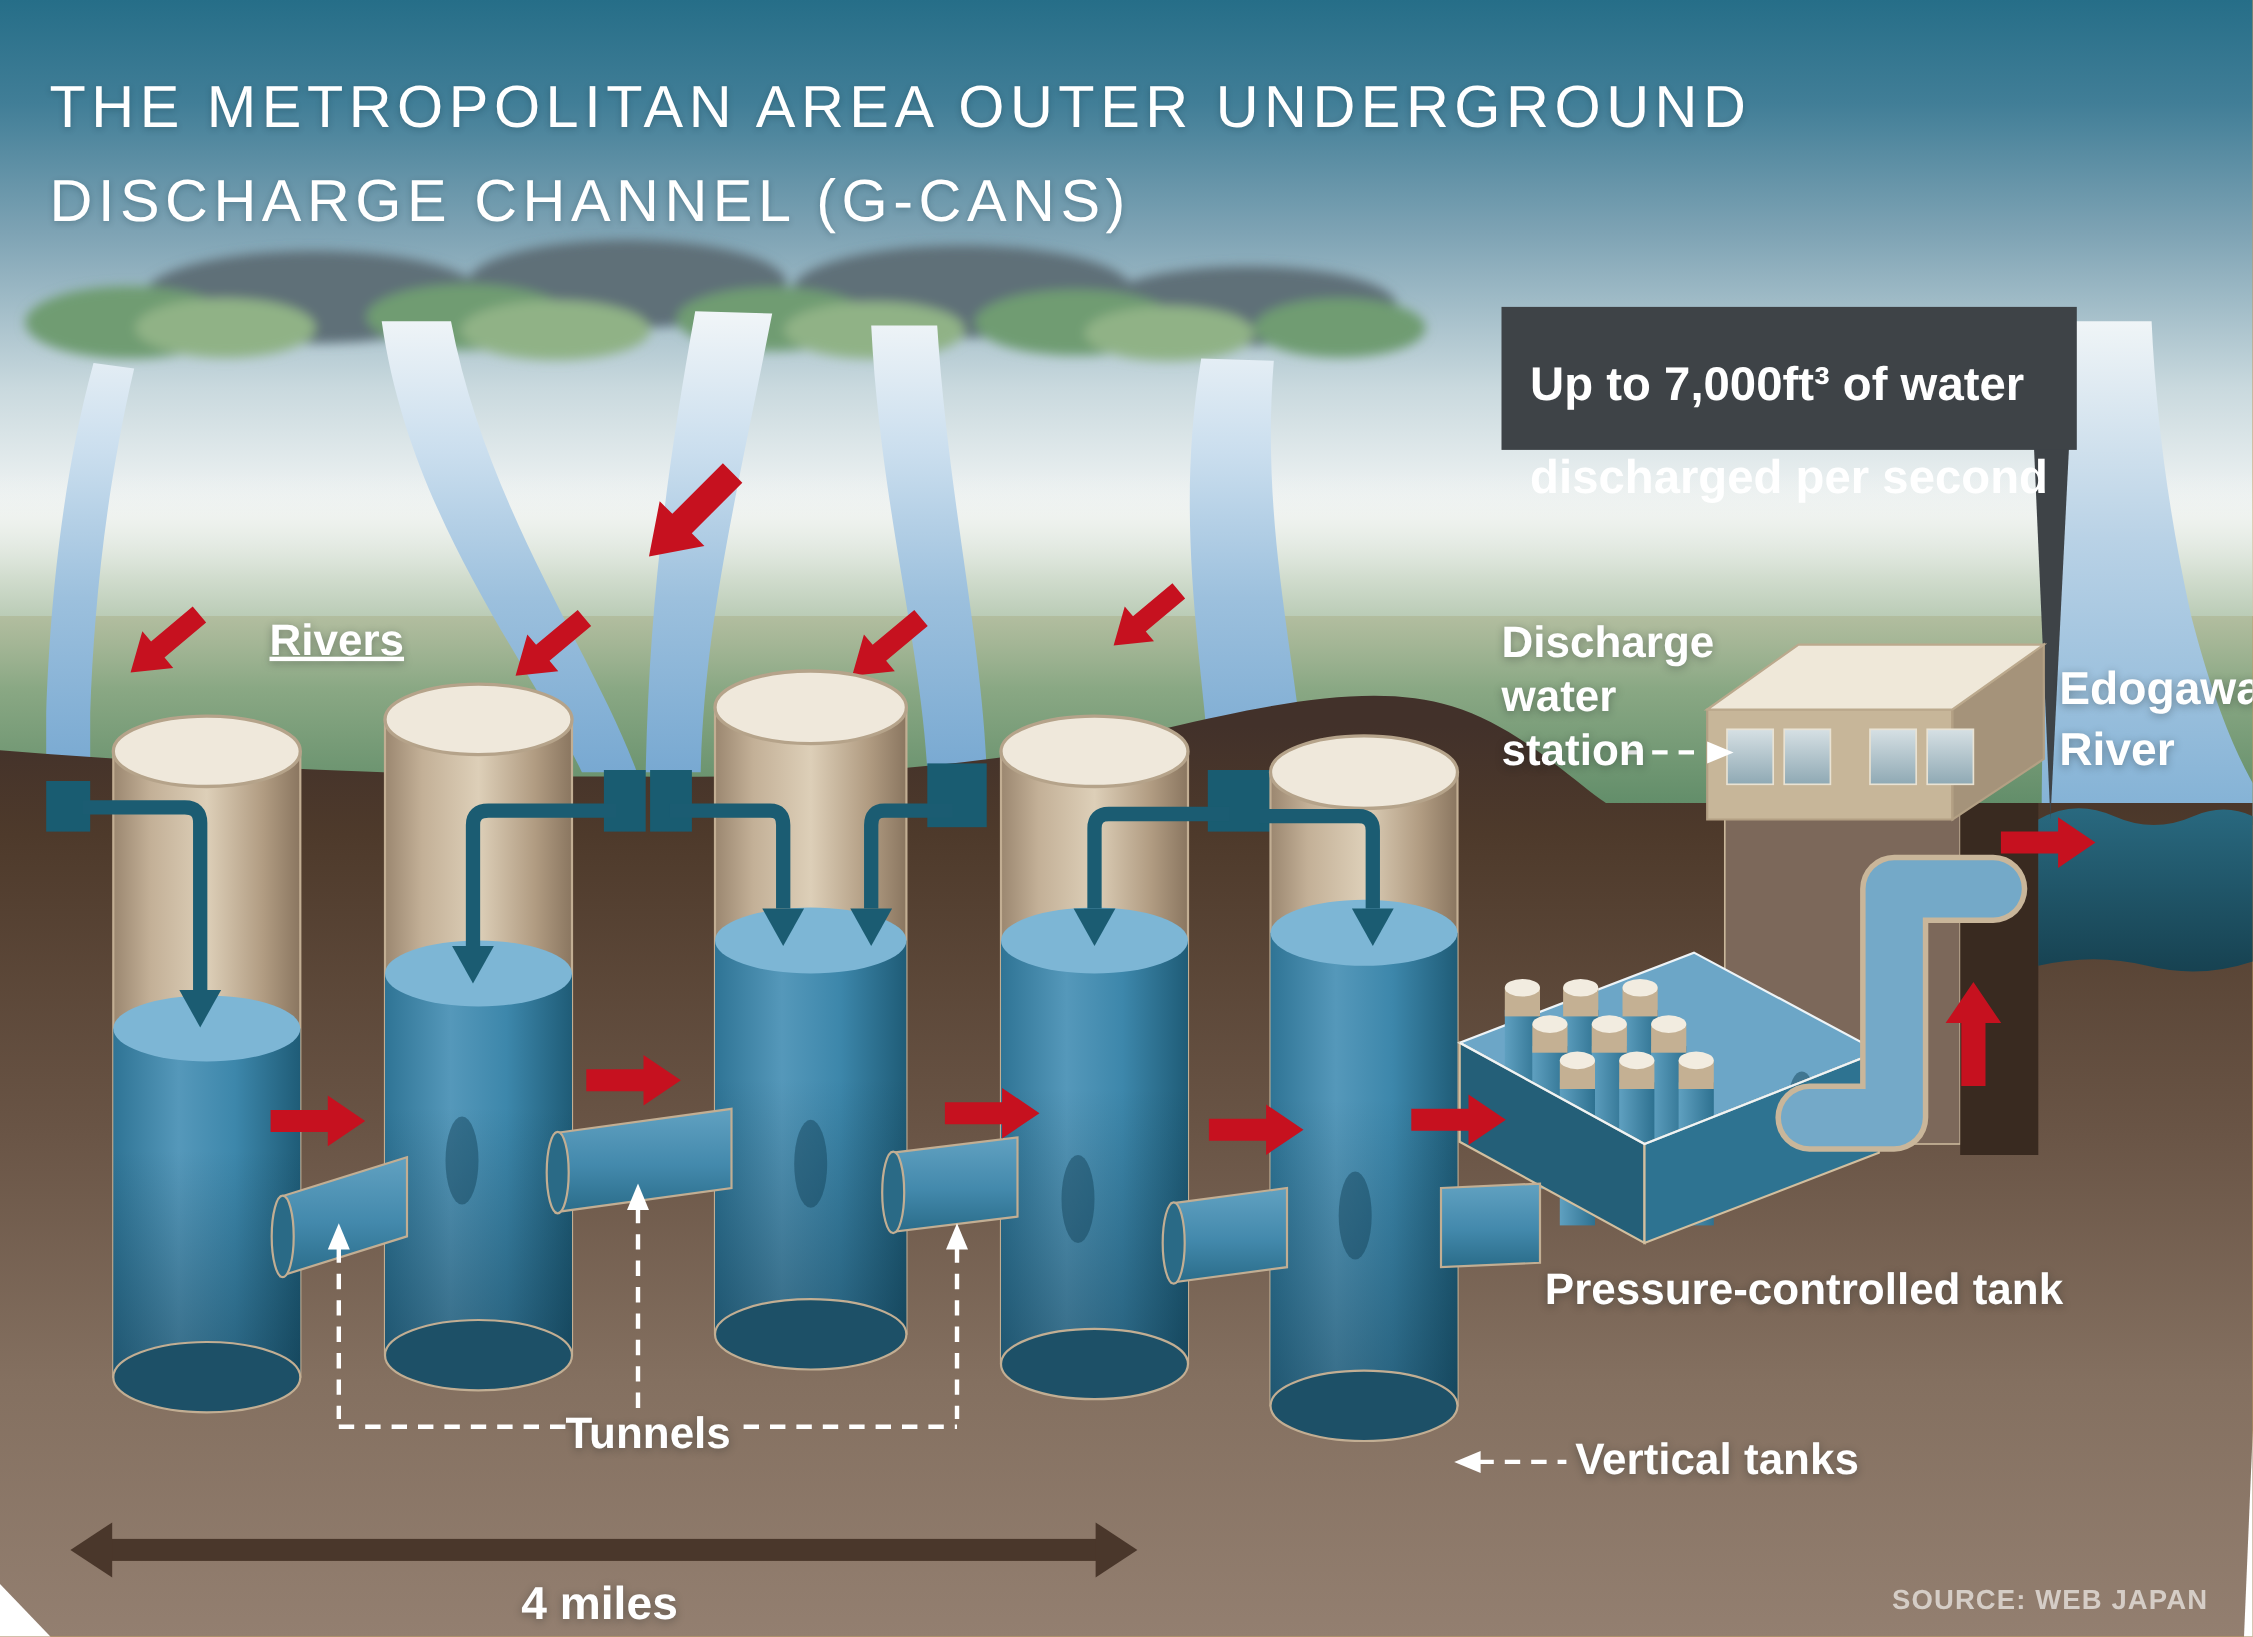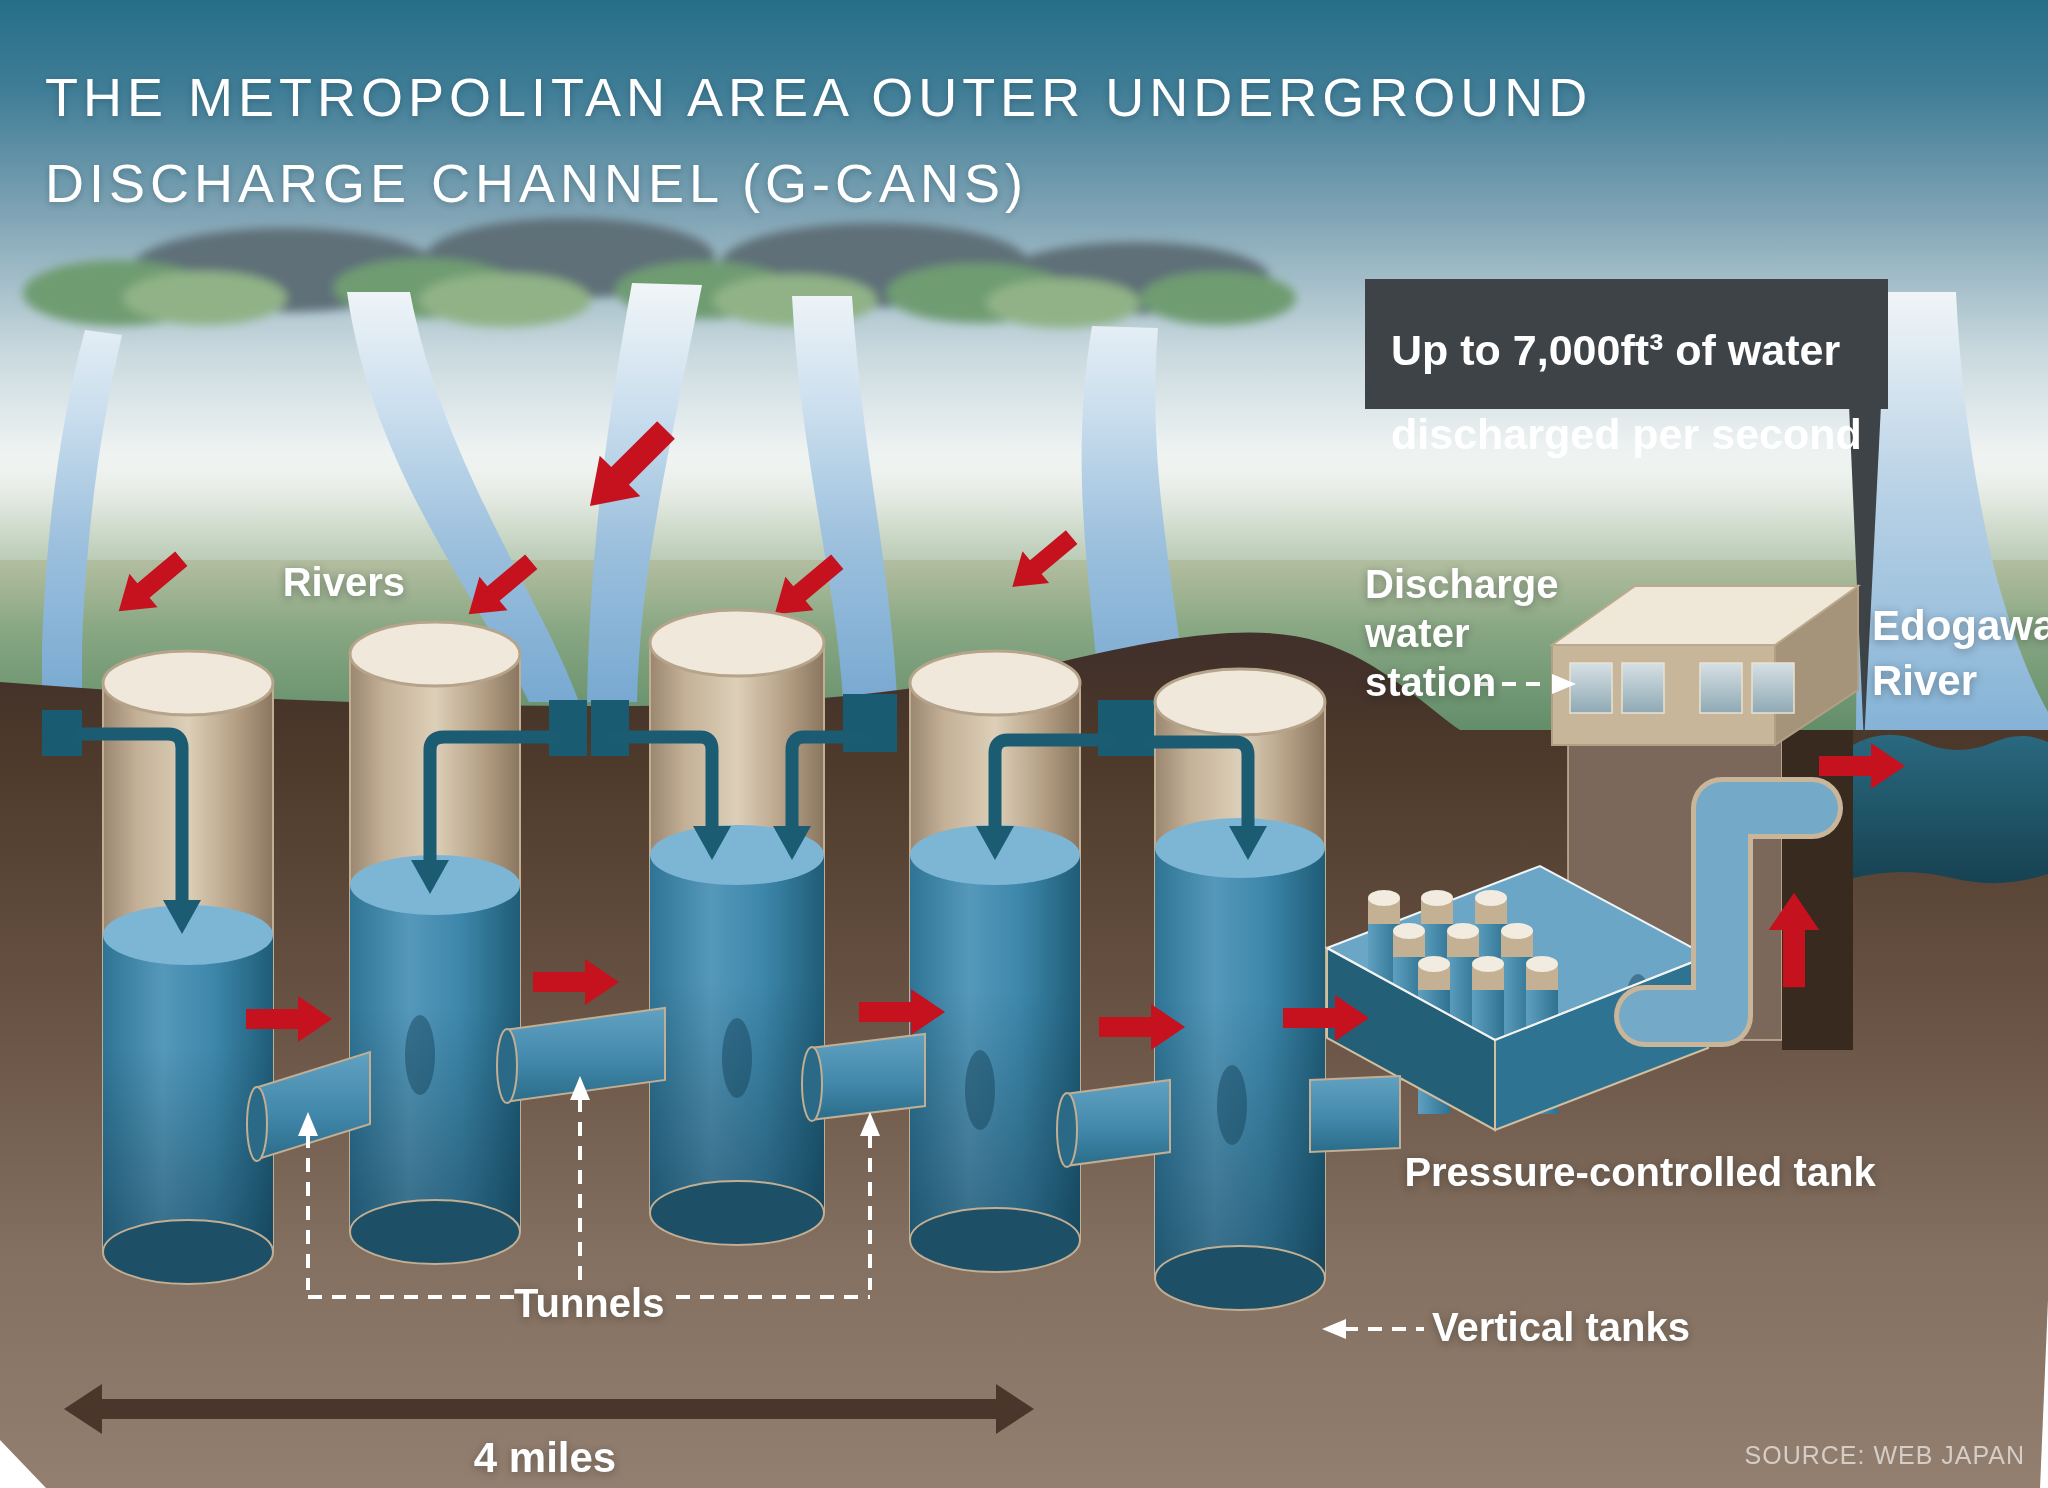--- a/index.html
+++ b/index.html
@@ -9,31 +9,31 @@
   .lbl{position:absolute;color:#fff;font-weight:bold;
        text-shadow:0 2px 8px rgba(20,30,30,.35);}
   .title{position:absolute;left:45px;top:54px;color:#fff;font-weight:400;
          font-size:54px;letter-spacing:5px;line-height:86px;
          text-shadow:0 2px 6px rgba(10,40,50,.25);white-space:nowrap;}
   .title span{display:block;}
   .callout{position:absolute;left:1365px;top:279px;width:523px;height:130px;
            background:#3e4347;color:#fff;font-weight:bold;font-size:43px;line-height:52px;
            box-sizing:border-box;padding:13px 0 0 26px;}
   .callout span{display:block;margin-top:32px;}
-  .lbl-rivers{left:245px;top:560px;width:160px;text-align:right;font-size:40px;}
+  .lbl-rivers{left:245px;top:560px;width:160px;text-align:left;font-size:40px;text-decoration:underline;}
   .lbl-dps{left:1350px;top:560px;font-size:40px;line-height:49px;}
   .lbl-dps span{display:block;margin-left:15px;}
   .lbl-edo{left:1872px;top:598px;font-size:42px;line-height:55px;}
   .lbl-edo span{display:block;}
   .lbl-pct{left:1390px;top:1150px;width:500px;text-align:center;font-size:40px;}
   .lbl-vt{left:1432px;top:1305px;font-size:40px;}
   .lbl-tun{left:514px;top:1281px;width:164px;text-align:left;font-size:40px;}
   .lbl-miles{left:455px;top:1434px;width:180px;text-align:center;font-size:42px;}
-  .lbl-src{left:1720px;top:1441px;width:305px;text-align:right;font-size:25px;
-           font-weight:400;letter-spacing:1px;color:#d5cdc6;text-shadow:none;}
+  .lbl-src{left:1720px;top:1441px;width:305px;font-size:25px;
+           font-weight:700;letter-spacing:1px;color:#d5cdc6;text-shadow:none;}
 </style>
 </head>
 <body>
 
 <div class="stage">
 
 <svg width="2048" height="1488" viewBox="0 0 2048 1488">
   <defs>
     <linearGradient id="skyG" x1="0" y1="0" x2="0" y2="470" gradientUnits="userSpaceOnUse">
       <stop offset="0" stop-color="#266e88"></stop>

